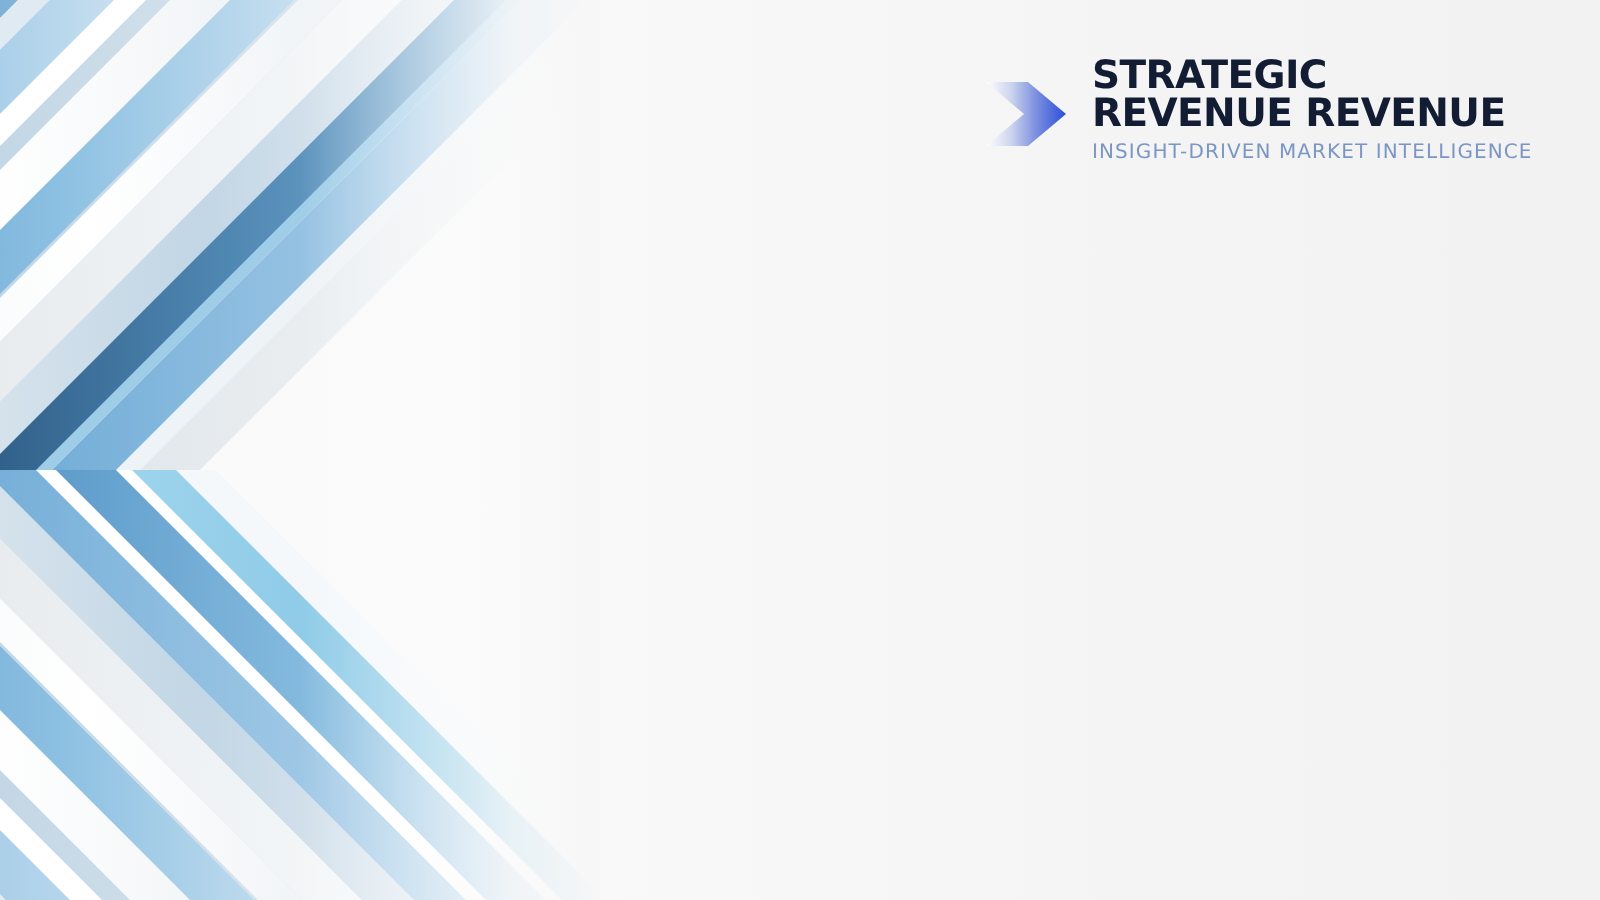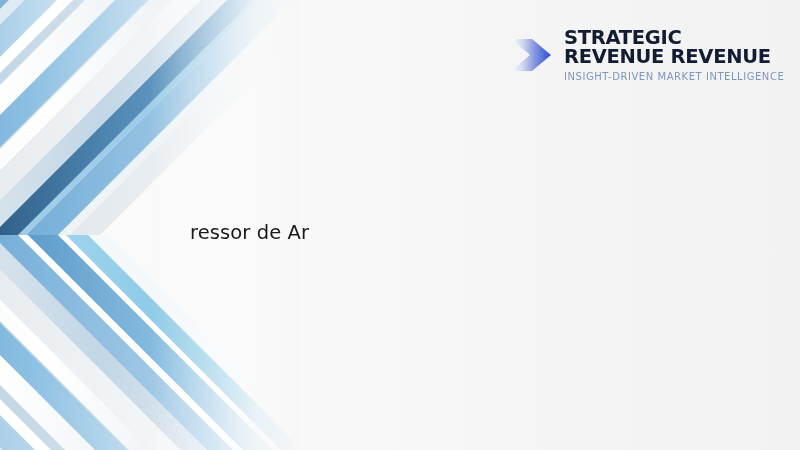--- a/index.html
+++ b/index.html
@@ -23,24 +23,24 @@
     top: 0;
     width: 300px;
     height: 450px;
     overflow: hidden;
   }
   .artwork svg { display: block; }
 
   
   .logo-block {
     position: absolute;
-    left: 508px;
+    left: 490px;
     top: 28px;
     display: flex;
-    align-items: center;
+    align-items: flex-end;
   }
   .logo-mark {
     width: 52px;
     height: 50px;
     flex: 0 0 auto;
   }
   .logo-text {
     margin-left: 4px;
     display: flex;
     flex-direction: column;
@@ -200,17 +200,16 @@
       </svg>
     </div>
     <div class="logo-text">
       <span class="logo-line1">STRATEGIC</span>
       <span class="logo-line2">REVENUE REVENUE</span>
       <span class="logo-tagline">INSIGHT-DRIVEN MARKET INTELLIGENCE</span>
     </div>
   </div>
 
   <div class="title">
-    <span class="title-line">ressor de Ar</span>
   </div>
 
 
 </div>
 
 </body></html>

